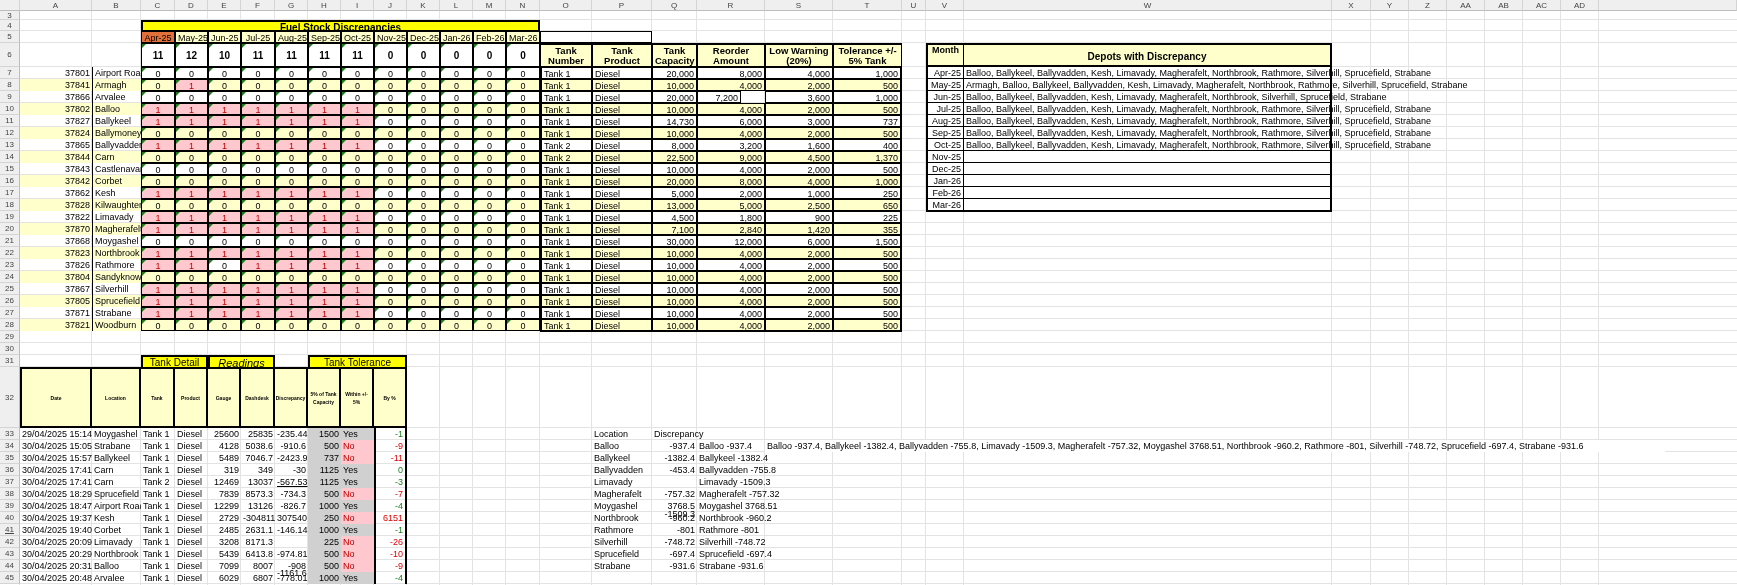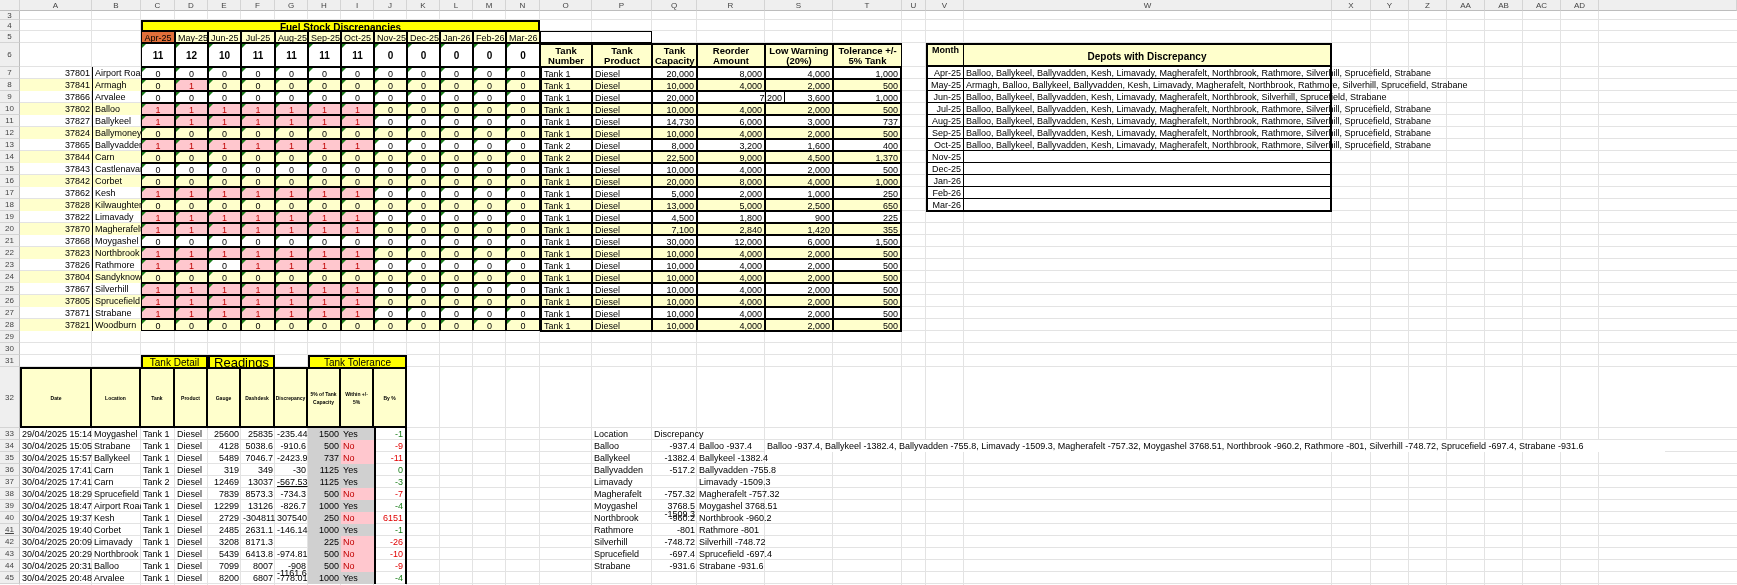--- a/index.html
+++ b/index.html
@@ -258,21 +258,21 @@
     <div class="cell c b " style="left: 308px; top: 91px; width: 33px; height: 12px; line-height: 12px;"><span class="tri"></span>0</div>
     <div class="cell c b " style="left: 341px; top: 91px; width: 33px; height: 12px; line-height: 12px;"><span class="tri"></span>0</div>
     <div class="cell c b " style="left: 374px; top: 91px; width: 33px; height: 12px; line-height: 12px;"><span class="tri"></span>0</div>
     <div class="cell c b " style="left: 407px; top: 91px; width: 33px; height: 12px; line-height: 12px;"><span class="tri"></span>0</div>
     <div class="cell c b " style="left: 440px; top: 91px; width: 33px; height: 12px; line-height: 12px;"><span class="tri"></span>0</div>
     <div class="cell c b " style="left: 473px; top: 91px; width: 33px; height: 12px; line-height: 12px;"><span class="tri"></span>0</div>
     <div class="cell c b " style="left: 506px; top: 91px; width: 34px; height: 12px; line-height: 12px;"><span class="tri"></span>0</div>
     <div class="cell  b" style="left: 540px; top: 91px; width: 52px; height: 12px; line-height: 12px; border-left: 2px solid rgb(0, 0, 0);">Tank 1</div>
     <div class="cell  b" style="left: 592px; top: 91px; width: 60px; height: 12px; line-height: 12px;">Diesel</div>
     <div class="cell  r b" style="left: 652px; top: 91px; width: 45px; height: 12px; line-height: 12px;">20,000</div>
-    <div class="cell  r b" style="left: 697px; top: 91px; width: 88px; height: 12px; line-height: 12px; padding-left: 12px;">7,200</div>
+    <div class="cell  r b" style="left: 697px; top: 91px; width: 44px; height: 12px; line-height: 12px; padding-left: 12px;">7,200</div>
     <div class="cell  r b" style="left: 765px; top: 91px; width: 68px; height: 12px; line-height: 12px;">3,600</div>
     <div class="cell  r b" style="left: 833px; top: 91px; width: 69px; height: 12px; line-height: 12px; border-right: 2px solid rgb(0, 0, 0);">1,000</div>
     <div class="cell r lightyellow" style="left: 20px; top: 103px; width: 72px; height: 12px; line-height: 12px;">37802</div>
     <div class="cell lightyellow" style="left: 92px; top: 103px; width: 49px; height: 12px; line-height: 12px; border-left: 1px solid rgb(0, 0, 0);">Balloo</div>
     <div class="cell c b pink" style="left: 141px; top: 103px; width: 34px; height: 12px; line-height: 12px;"><span class="tri"></span>1</div>
     <div class="cell c b pink" style="left: 175px; top: 103px; width: 33px; height: 12px; line-height: 12px;"><span class="tri"></span>1</div>
     <div class="cell c b pink" style="left: 208px; top: 103px; width: 33px; height: 12px; line-height: 12px;"><span class="tri"></span>1</div>
     <div class="cell c b pink" style="left: 241px; top: 103px; width: 34px; height: 12px; line-height: 12px;"><span class="tri"></span>1</div>
     <div class="cell c b pink" style="left: 275px; top: 103px; width: 33px; height: 12px; line-height: 12px;"><span class="tri"></span>1</div>
     <div class="cell c b pink" style="left: 308px; top: 103px; width: 33px; height: 12px; line-height: 12px;"><span class="tri"></span>1</div>
@@ -670,21 +670,21 @@
     <div class="cell r" style="left: 926px; top: 163px; width: 38px; height: 12px; line-height: 12px; border-left: 2px solid rgb(0, 0, 0); border-right: 1px solid rgb(0, 0, 0); border-bottom: 1px solid rgb(0, 0, 0);">Dec-25</div>
     <div class="cell overflow" style="left: 964px; top: 163px; width: 368px; height: 12px; line-height: 12px; border-bottom: 1px solid rgb(0, 0, 0); border-right: 2px solid rgb(0, 0, 0); z-index: 2;"></div>
     <div class="cell r" style="left: 926px; top: 175px; width: 38px; height: 12px; line-height: 12px; border-left: 2px solid rgb(0, 0, 0); border-right: 1px solid rgb(0, 0, 0); border-bottom: 1px solid rgb(0, 0, 0);">Jan-26</div>
     <div class="cell overflow" style="left: 964px; top: 175px; width: 368px; height: 12px; line-height: 12px; border-bottom: 1px solid rgb(0, 0, 0); border-right: 2px solid rgb(0, 0, 0); z-index: 2;"></div>
     <div class="cell r" style="left: 926px; top: 187px; width: 38px; height: 12px; line-height: 12px; border-left: 2px solid rgb(0, 0, 0); border-right: 1px solid rgb(0, 0, 0); border-bottom: 1px solid rgb(0, 0, 0);">Feb-26</div>
     <div class="cell overflow" style="left: 964px; top: 187px; width: 368px; height: 12px; line-height: 12px; border-bottom: 1px solid rgb(0, 0, 0); border-right: 2px solid rgb(0, 0, 0); z-index: 2;"></div>
     <div class="cell r" style="left: 926px; top: 199px; width: 38px; height: 12px; line-height: 12px; border-left: 2px solid rgb(0, 0, 0); border-right: 1px solid rgb(0, 0, 0); border-bottom: 1px solid rgb(0, 0, 0);">Mar-26</div>
     <div class="cell overflow" style="left: 964px; top: 199px; width: 368px; height: 12px; line-height: 12px; border-bottom: 1px solid rgb(0, 0, 0); border-right: 2px solid rgb(0, 0, 0); z-index: 2;"></div>
     <div class="abs" style="left: 926px; top: 210px; width: 406px; height: 2px; background: rgb(0, 0, 0);"></div>
     <div class="cell yellow c" style="left: 141px; top: 355px; width: 67px; height: 12px; line-height: 12px; border-top: 2px solid rgb(0, 0, 0); border-right: 2px solid rgb(0, 0, 0); border-bottom: none; border-left: 2px solid rgb(0, 0, 0); border-image: initial; font-size: 10px;">Tank Detail</div>
-    <div class="cell yellow c" style="left: 208px; top: 355px; width: 67px; height: 12px; line-height: 12px; border-top: 2px solid rgb(0, 0, 0); border-right: 2px solid rgb(0, 0, 0); border-bottom: none; border-left: 2px solid rgb(0, 0, 0); border-image: initial; font-size: 13px;">Readings</div>
+    <div class="cell yellow c" style="left: 208px; top: 355px; width: 67px; height: 12px; line-height: 12px; border-top: 2px solid rgb(0, 0, 0); border-right: 2px solid rgb(0, 0, 0); border-bottom: none; border-left: 2px solid rgb(0, 0, 0); border-image: initial; font-size: 11px; font-style: italic;">Readings</div>
     <div class="cell yellow c" style="left: 308px; top: 355px; width: 99px; height: 12px; line-height: 12px; border-top: 2px solid rgb(0, 0, 0); border-right: 2px solid rgb(0, 0, 0); border-bottom: none; border-left: 2px solid rgb(0, 0, 0); border-image: initial; font-size: 10px;">Tank Tolerance</div>
     <div class="cell lightyellow c bb" style="left: 20px; top: 367px; width: 72px; height: 61px; line-height: 8px; white-space: normal; font-size: 5px; border: 2px solid rgb(0, 0, 0); display: flex; align-items: center; justify-content: center;">Date</div>
     <div class="cell lightyellow c bb" style="left: 92px; top: 367px; width: 49px; height: 61px; line-height: 8px; white-space: normal; font-size: 5px; border-top: 2px solid rgb(0, 0, 0); border-right: 2px solid rgb(0, 0, 0); border-bottom: 2px solid rgb(0, 0, 0); border-left: none; border-image: initial; display: flex; align-items: center; justify-content: center;">Location</div>
     <div class="cell lightyellow c bb" style="left: 141px; top: 367px; width: 34px; height: 61px; line-height: 8px; white-space: normal; font-size: 5px; border-top: 2px solid rgb(0, 0, 0); border-right: 2px solid rgb(0, 0, 0); border-bottom: 2px solid rgb(0, 0, 0); border-left: none; border-image: initial; display: flex; align-items: center; justify-content: center;">Tank</div>
     <div class="cell lightyellow c bb" style="left: 175px; top: 367px; width: 33px; height: 61px; line-height: 8px; white-space: normal; font-size: 5px; border-top: 2px solid rgb(0, 0, 0); border-right: 2px solid rgb(0, 0, 0); border-bottom: 2px solid rgb(0, 0, 0); border-left: none; border-image: initial; display: flex; align-items: center; justify-content: center;">Product</div>
     <div class="cell lightyellow c bb" style="left: 208px; top: 367px; width: 33px; height: 61px; line-height: 8px; white-space: normal; font-size: 5px; border-top: 2px solid rgb(0, 0, 0); border-right: 2px solid rgb(0, 0, 0); border-bottom: 2px solid rgb(0, 0, 0); border-left: none; border-image: initial; display: flex; align-items: center; justify-content: center;">Gauge</div>
     <div class="cell lightyellow c bb" style="left: 241px; top: 367px; width: 34px; height: 61px; line-height: 8px; white-space: normal; font-size: 5px; border-top: 2px solid rgb(0, 0, 0); border-right: 2px solid rgb(0, 0, 0); border-bottom: 2px solid rgb(0, 0, 0); border-left: none; border-image: initial; display: flex; align-items: center; justify-content: center;">Dashdesk</div>
     <div class="cell lightyellow c bb" style="left: 275px; top: 367px; width: 33px; height: 61px; line-height: 8px; white-space: normal; font-size: 5px; border-top: 2px solid rgb(0, 0, 0); border-right: 2px solid rgb(0, 0, 0); border-bottom: 2px solid rgb(0, 0, 0); border-left: none; border-image: initial; display: flex; align-items: center; justify-content: center;">Discrepancy</div>
     <div class="cell lightyellow c bb" style="left: 308px; top: 367px; width: 33px; height: 61px; line-height: 8px; white-space: normal; font-size: 5px; border-top: 2px solid rgb(0, 0, 0); border-right: 2px solid rgb(0, 0, 0); border-bottom: 2px solid rgb(0, 0, 0); border-left: none; border-image: initial; display: flex; align-items: center; justify-content: center;">5% of Tank Capacity</div>
     <div class="cell lightyellow c bb" style="left: 341px; top: 367px; width: 33px; height: 61px; line-height: 8px; white-space: normal; font-size: 5px; border-top: 2px solid rgb(0, 0, 0); border-right: 2px solid rgb(0, 0, 0); border-bottom: 2px solid rgb(0, 0, 0); border-left: none; border-image: initial; display: flex; align-items: center; justify-content: center;">Within +/- 5%</div>
@@ -806,36 +806,36 @@
     <div class="cell r" style="left: 208px; top: 560px; width: 33px; height: 12px; line-height: 12px;">7099</div>
     <div class="cell r" style="left: 241px; top: 560px; width: 34px; height: 12px; line-height: 12px;">8007</div>
     <div class="cell r" style="left: 275px; top: 560px; width: 33px; height: 12px; line-height: 12px;">-908</div>
     <div class="cell r grey" style="left: 308px; top: 560px; width: 33px; height: 12px; line-height: 12px;">500</div>
     <div class="cell pink" style="left: 341px; top: 560px; width: 33px; height: 12px; line-height: 12px;">No</div>
     <div class="cell r" style="left: 374px; top: 560px; width: 33px; height: 12px; line-height: 12px; color: rgb(224, 0, 0); border-left: 2px solid rgb(0, 0, 0); border-right: 2px solid rgb(0, 0, 0);">-9</div>
     <div class="cell r" style="left: 20px; top: 572px; width: 72px; height: 12px; line-height: 12px;">30/04/2025 20:48</div>
     <div class="cell " style="left: 92px; top: 572px; width: 49px; height: 12px; line-height: 12px;">Arvalee</div>
     <div class="cell " style="left: 141px; top: 572px; width: 34px; height: 12px; line-height: 12px;">Tank 1</div>
     <div class="cell " style="left: 175px; top: 572px; width: 33px; height: 12px; line-height: 12px;">Diesel</div>
-    <div class="cell r" style="left: 208px; top: 572px; width: 33px; height: 12px; line-height: 12px;">8200</div>
+    <div class="cell r" style="left: 208px; top: 572px; width: 33px; height: 12px; line-height: 12px;">6029</div>
     <div class="cell r" style="left: 241px; top: 572px; width: 34px; height: 12px; line-height: 12px;">6807</div>
     <div class="cell r" style="left: 275px; top: 572px; width: 33px; height: 12px; line-height: 12px;">-778.01</div>
     <div class="cell r grey" style="left: 308px; top: 572px; width: 33px; height: 12px; line-height: 12px;">1000</div>
     <div class="cell grey" style="left: 341px; top: 572px; width: 33px; height: 12px; line-height: 12px;">Yes</div>
     <div class="cell r" style="left: 374px; top: 572px; width: 33px; height: 12px; line-height: 12px; color: rgb(26, 127, 26); border-left: 2px solid rgb(0, 0, 0); border-right: 2px solid rgb(0, 0, 0);">-4</div>
     <div class="cell " style="left: 592px; top: 428px; width: 60px; height: 12px; line-height: 12px;">Location</div>
     <div class="cell " style="left: 652px; top: 428px; width: 45px; height: 12px; line-height: 12px; overflow: visible;">Discrepancy</div>
     <div class="cell " style="left: 592px; top: 440px; width: 60px; height: 12px; line-height: 12px;">Balloo</div>
     <div class="cell r" style="left: 652px; top: 440px; width: 45px; height: 12px; line-height: 12px;">-937.4</div>
     <div class="cell overflow" style="left: 697px; top: 440px; width: 68px; height: 12px; line-height: 12px;">Balloo -937.4</div>
     <div class="cell " style="left: 592px; top: 452px; width: 60px; height: 12px; line-height: 12px;">Ballykeel</div>
     <div class="cell r" style="left: 652px; top: 452px; width: 45px; height: 12px; line-height: 12px;">-1382.4</div>
     <div class="cell overflow" style="left: 697px; top: 452px; width: 68px; height: 12px; line-height: 12px;">Ballykeel -1382.4</div>
     <div class="cell " style="left: 592px; top: 464px; width: 60px; height: 12px; line-height: 12px;">Ballyvadden</div>
-    <div class="cell r" style="left: 652px; top: 464px; width: 45px; height: 12px; line-height: 12px;">-517.2</div>
+    <div class="cell r" style="left: 652px; top: 464px; width: 45px; height: 12px; line-height: 12px;">-453.4</div>
     <div class="cell overflow" style="left: 697px; top: 464px; width: 68px; height: 12px; line-height: 12px;">Ballyvadden -755.8</div>
     <div class="cell " style="left: 592px; top: 476px; width: 60px; height: 12px; line-height: 12px;">Limavady</div>
     <div class="cell r" style="left: 652px; top: 476px; width: 45px; height: 12px; line-height: 12px; margin-top: 32px;">-1509.3</div>
     <div class="cell overflow" style="left: 697px; top: 476px; width: 68px; height: 12px; line-height: 12px;">Limavady -1509.3</div>
     <div class="cell " style="left: 592px; top: 488px; width: 60px; height: 12px; line-height: 12px;">Magherafelt</div>
     <div class="cell r" style="left: 652px; top: 488px; width: 45px; height: 12px; line-height: 12px;">-757.32</div>
     <div class="cell overflow" style="left: 697px; top: 488px; width: 68px; height: 12px; line-height: 12px;">Magherafelt -757.32</div>
     <div class="cell " style="left: 592px; top: 500px; width: 60px; height: 12px; line-height: 12px;">Moygashel</div>
     <div class="cell r" style="left: 652px; top: 500px; width: 45px; height: 12px; line-height: 12px;">3768.5</div>
     <div class="cell overflow" style="left: 697px; top: 500px; width: 68px; height: 12px; line-height: 12px;">Moygashel 3768.51</div>

